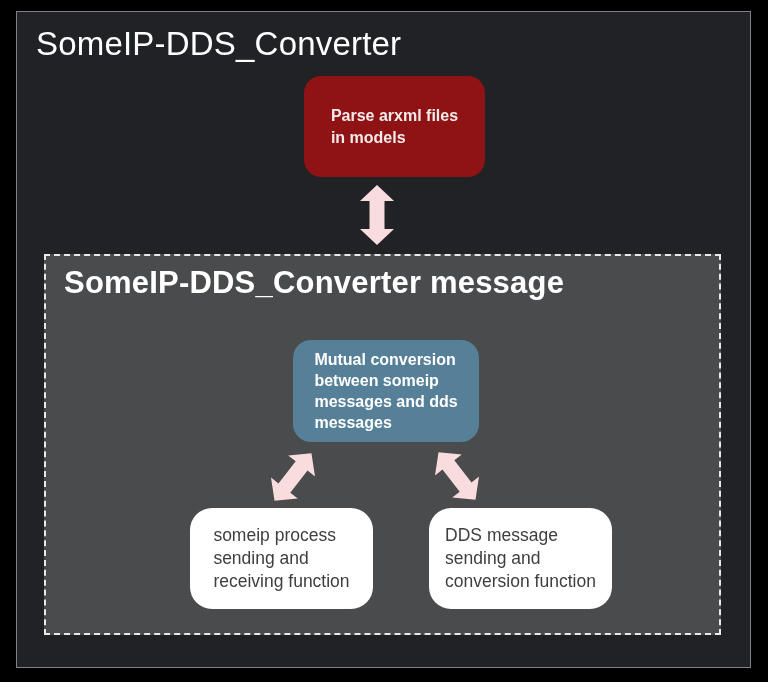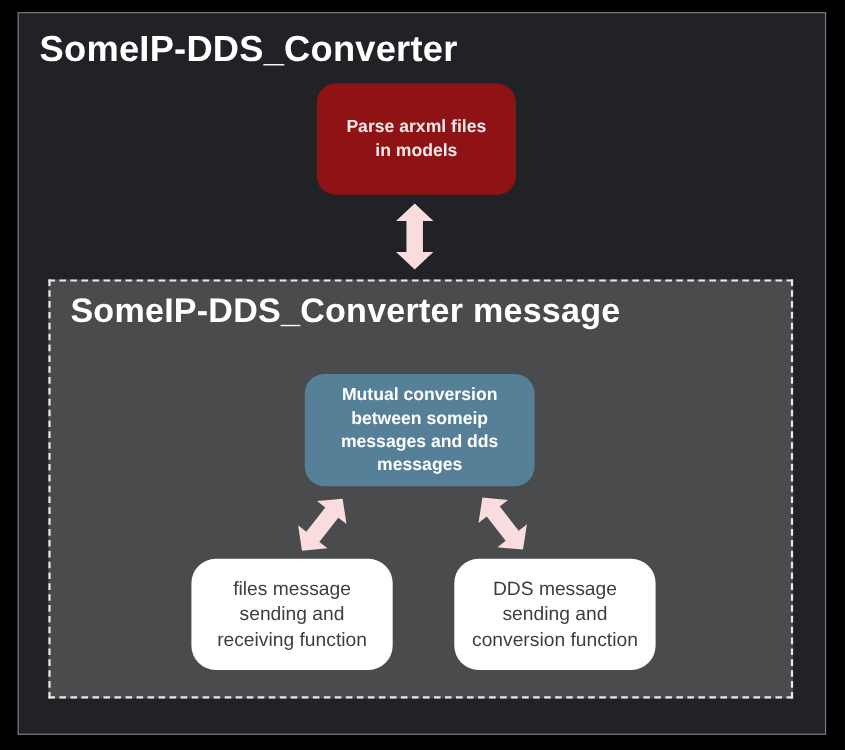--- a/index.html
+++ b/index.html
@@ -16,32 +16,32 @@
     width: 735px; height: 657px;
     background: #212225;
     border: 1.5px solid #7f8184;
     box-sizing: border-box;
   }
   .main-title {
     position: absolute;
     left: 19px; top: 13px;
     color: #ffffff;
     font-size: 33px;
-    font-weight: 700;
+    font-weight: 400;
     letter-spacing: 0.2px;
     white-space: nowrap;
   }
   .node {
     position: absolute;
     display: flex;
     align-items: center;
     justify-content: center;
-    text-align: center;
     white-space: pre-line;
     box-sizing: border-box;
+    margin-left: 16px;
   }
   .node-parse {
     left: 271px; top: 64px;
     width: 181px; height: 101px;
     background: #8f1315;
     border-radius: 17px;
     color: #f6ebeb;
     font-size: 16px;
     font-weight: 600;
     line-height: 22px;
@@ -58,21 +58,21 @@
     position: absolute;
     left: 18px; top: 9px;
     color: #ffffff;
     font-size: 31px;
     font-weight: 600;
     letter-spacing: 0.2px;
     white-space: nowrap;
   }
   .node-mutual {
     left: 231px; top: 84px;
-    width: 209px; height: 102px;
+    width: 186px; height: 102px;
     background: #567f98;
     border-radius: 18px;
     color: #ffffff;
     font-size: 16px;
     font-weight: 600;
     line-height: 21px;
   }
   .node-white {
     width: 183px; height: 101px;
     background: #ffffff;
@@ -124,21 +124,21 @@
         <polygon fill="currentColor" points="20,1 37,17 27.5,17 27.5,45 37,45 20,61 3,45 12.5,45 12.5,17 3,17"></polygon>
       </svg>
     </div>
 
     <div class="arrow arrow-right">
       <svg viewBox="0 0 40 62" xmlns="http://www.w3.org/2000/svg">
         <polygon fill="currentColor" points="20,1 37,17 27.5,17 27.5,45 37,45 20,61 3,45 12.5,45 12.5,17 3,17"></polygon>
       </svg>
     </div>
 
-    <div class="node node-white node-someip">files message
+    <div class="node node-white node-someip">someip process
 sending and
 receiving function</div>
 
     <div class="node node-white node-dds">DDS message
 sending and
 conversion function</div>
 
   </div>
 </div>
 

